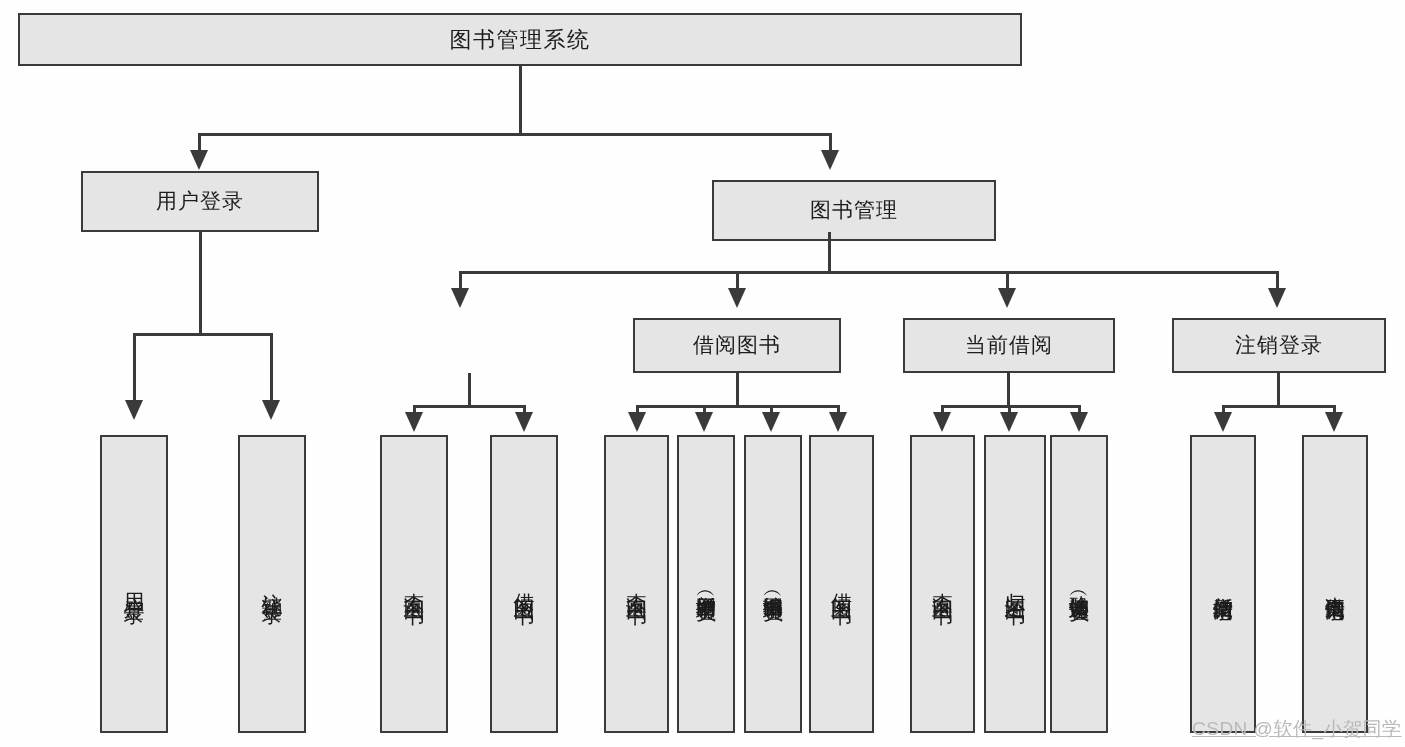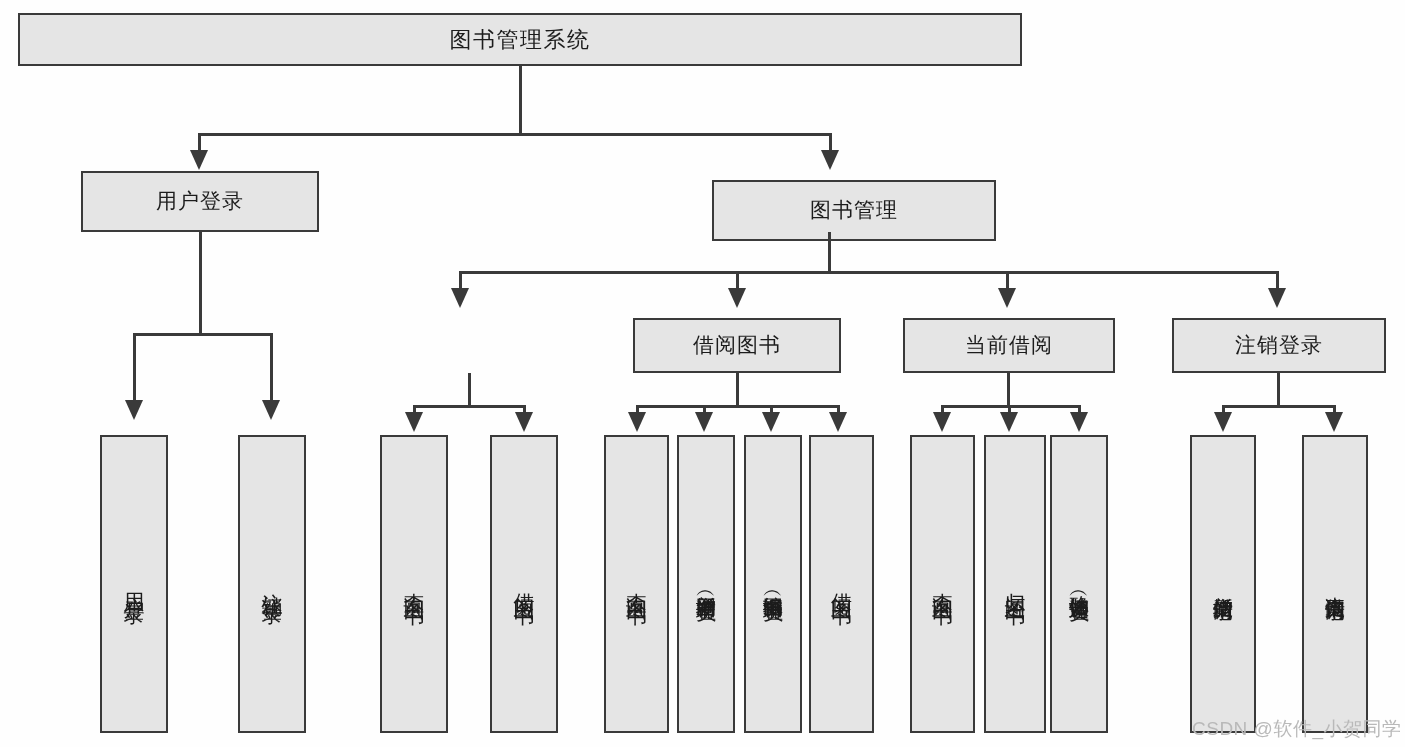--- a/index.html
+++ b/index.html
@@ -212,15 +212,15 @@
     <span class="label">确认归还（管理员）</span>
   </div>
 
   <div class="node vert tight" style="left:1190px; top:435px; width:66px; height:298px;">
     <span class="label">新增借阅记录</span>
   </div>
   <div class="node vert tight" style="left:1302px; top:435px; width:66px; height:298px;">
     <span class="label">查询借阅记录</span>
   </div>
 
-  <div id="watermark" style="left:1192px; top:716px;">CSDN @软件_小贺同学</div>
+  <div id="watermark" style="left:1192px; top:716px;text-decoration:underline;">CSDN @软件_小贺同学</div>
 
 </div>
 
 </body></html>

